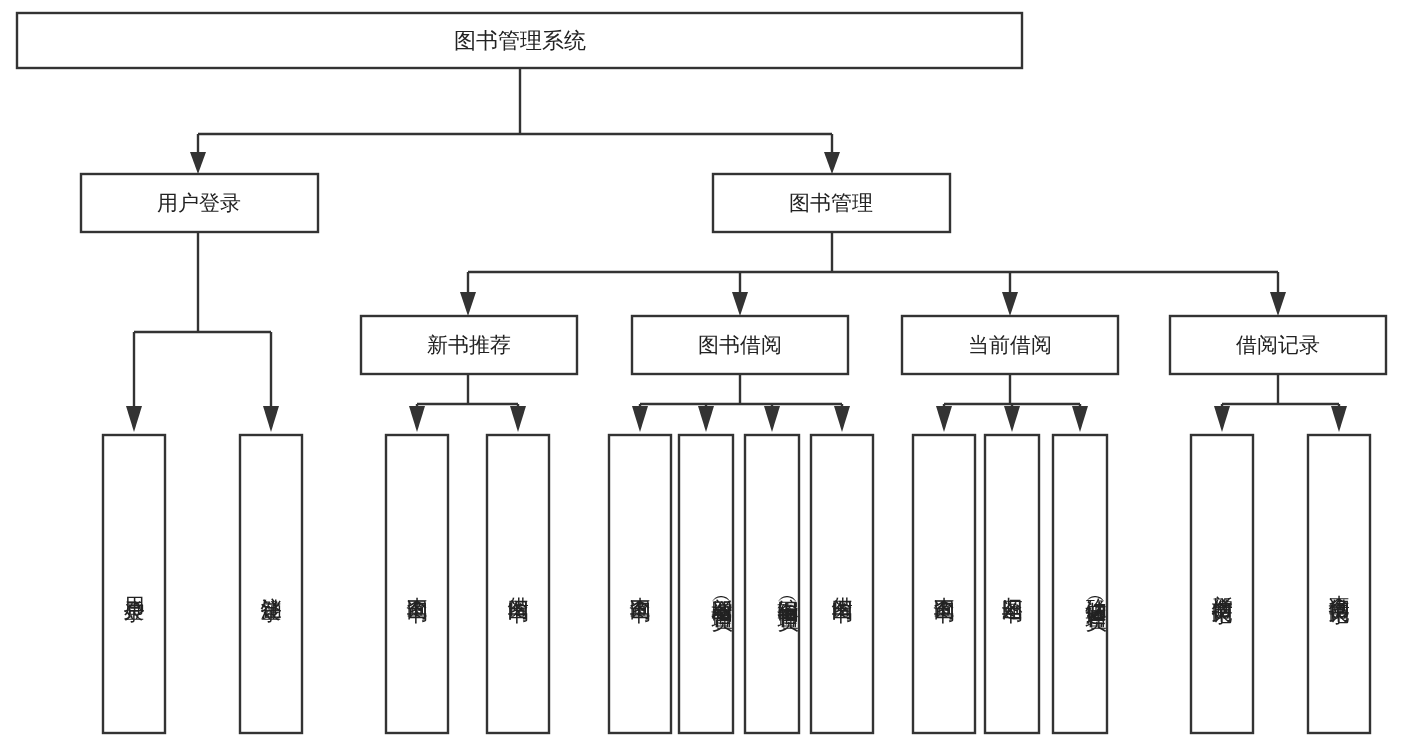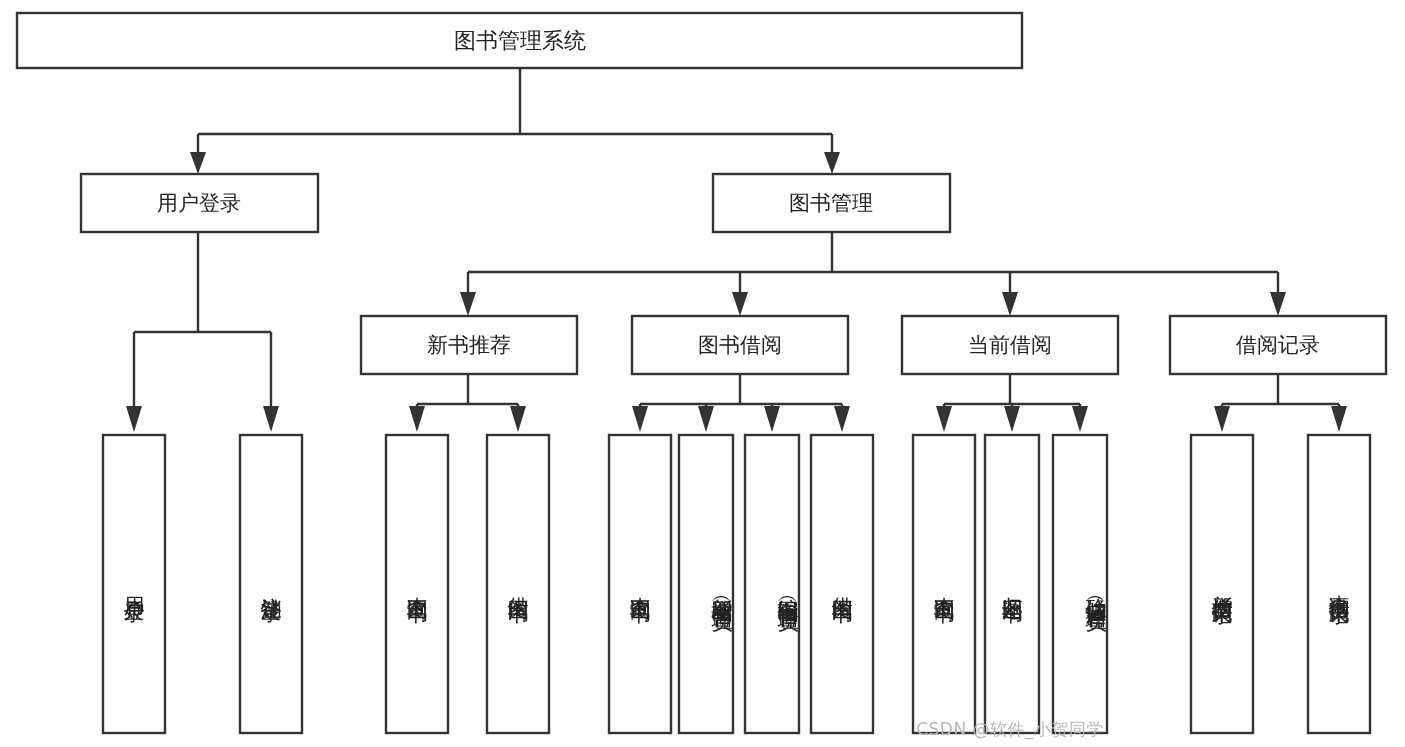--- a/index.html
+++ b/index.html
@@ -230,15 +230,14 @@
   <div class="leaf-label-wrap" style="left:745px; top:435px; width:54px; height:298px; align-items:flex-start; padding-top:12px; box-sizing:border-box;">编辑图书（管理员）</div>
   <div class="leaf-label-wrap" style="left:811px; top:435px; width:62px; height:298px;">借阅图书</div>
 
   <div class="leaf-label-wrap" style="left:913px; top:435px; width:62px; height:298px;">查询图书</div>
   <div class="leaf-label-wrap" style="left:985px; top:435px; width:54px; height:298px;">归还图书</div>
   <div class="leaf-label-wrap" style="left:1053px; top:435px; width:54px; height:298px; align-items:flex-start; padding-top:12px; box-sizing:border-box;">确认归还（管理员）</div>
 
   <div class="leaf-label-wrap" style="left:1191px; top:435px; width:62px; height:298px;">新增借阅记录</div>
   <div class="leaf-label-wrap" style="left:1308px; top:435px; width:62px; height:298px;">查询借阅记录</div>
 
-  <div class="watermark">CSDN @软件_小贺同学</div>
 
 </div>
 
 </body></html>

